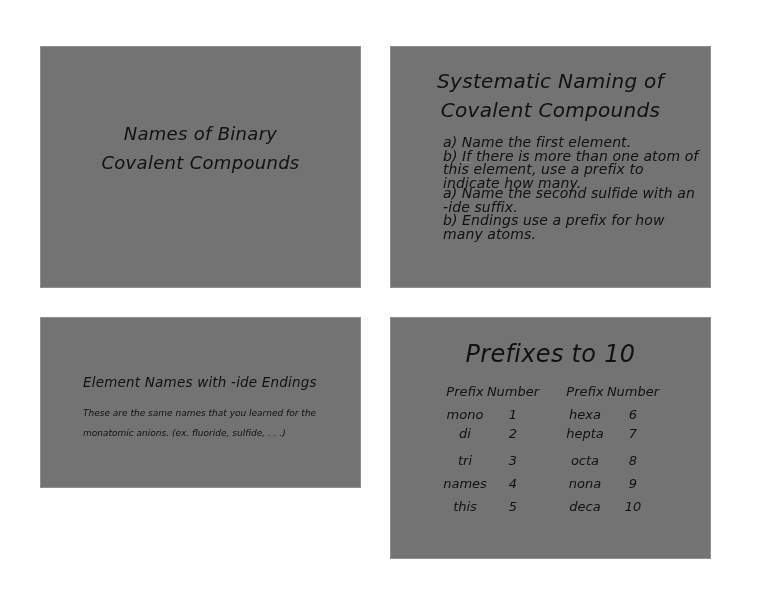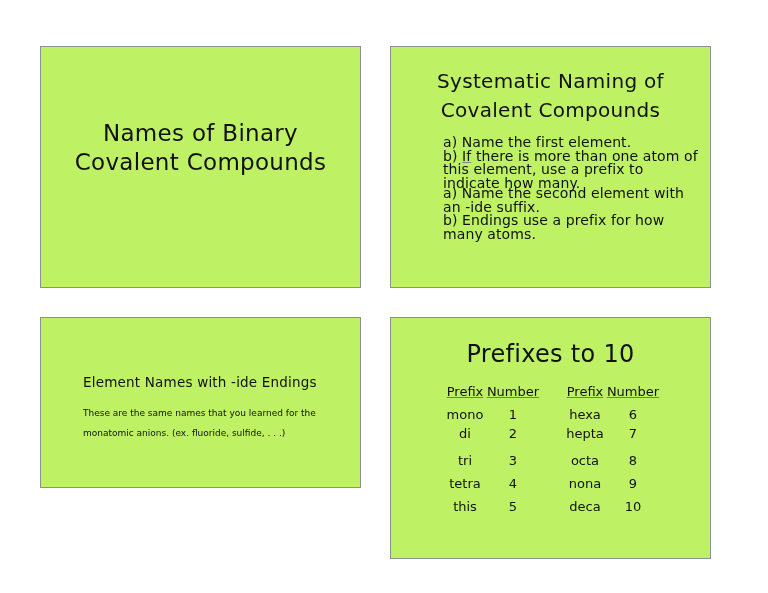--- a/index.html
+++ b/index.html
@@ -12,32 +12,33 @@
       height: 593px;
       position: relative;
       overflow: hidden;
       font-family: "DejaVu Sans", sans-serif;
       color: #111111;
     }
     .slide {
       position: absolute;
       box-sizing: border-box;
       border: 1px solid #8f8f8f;
-      background: #bef264;
+      background: #737373;
+      font-style: italic;
     }
     #slide-1 { left: 40px;  top: 46px;  width: 321px; height: 242px; }
     #slide-2 { left: 390px; top: 46px;  width: 321px; height: 242px; }
     #slide-3 { left: 40px;  top: 317px; width: 321px; height: 171px; }
     #slide-4 { left: 390px; top: 317px; width: 321px; height: 242px; }
 
     .title-center {
       position: absolute;
       left: 0; right: 0;
       text-align: center;
-      font-size: 23px;
+      font-size: 18px;
       line-height: 29px;
       letter-spacing: 0.3px;
     }
     #slide-1 .title-center { top: 72px; }
     #slide-2 .title-center { top: 20px; font-size: 20px; }
 
     .body-block {
       position: absolute;
       font-size: 14px;
       line-height: 13.5px;
@@ -105,21 +106,21 @@
 <div class="slide" id="slide-2">
   <div class="title-center">
     <div>Systematic Naming of</div>
     <div>Covalent Compounds</div>
   </div>
   <div class="body-block" id="s2-block-1">
     <p>a)  Name the first element.</p>
     <p><span>b)  </span><span class="u">If</span><span> there is more than one atom of this element, use a prefix to indicate how many.</span></p>
   </div>
   <div class="body-block" id="s2-block-2">
-    <p>a)  Name the second element with an -ide suffix.</p>
+    <p>a)  Name the second sulfide with an -ide suffix.</p>
     <p>b)  Endings use a prefix for how many atoms.</p>
   </div>
 </div>
 
 <div class="slide" id="slide-3">
   <div id="s3-heading">Element Names with -ide Endings</div>
   <div id="s3-body">These are the same names that you learned for the monatomic anions.  (ex. fluoride, sulfide, . . .)</div>
 </div>
 
 <div class="slide" id="slide-4">
@@ -143,21 +144,21 @@
       <span class="pt-cell c3">hepta</span>
       <span class="pt-cell c4">7</span>
     </div>
     <div class="pt-row" style="top:69px;">
       <span class="pt-cell c1">tri</span>
       <span class="pt-cell c2">3</span>
       <span class="pt-cell c3">octa</span>
       <span class="pt-cell c4">8</span>
     </div>
     <div class="pt-row" style="top:92px;">
-      <span class="pt-cell c1">tetra</span>
+      <span class="pt-cell c1">names</span>
       <span class="pt-cell c2">4</span>
       <span class="pt-cell c3">nona</span>
       <span class="pt-cell c4">9</span>
     </div>
     <div class="pt-row" style="top:115px;">
       <span class="pt-cell c1">this</span>
       <span class="pt-cell c2">5</span>
       <span class="pt-cell c3">deca</span>
       <span class="pt-cell c4">10</span>
     </div>

